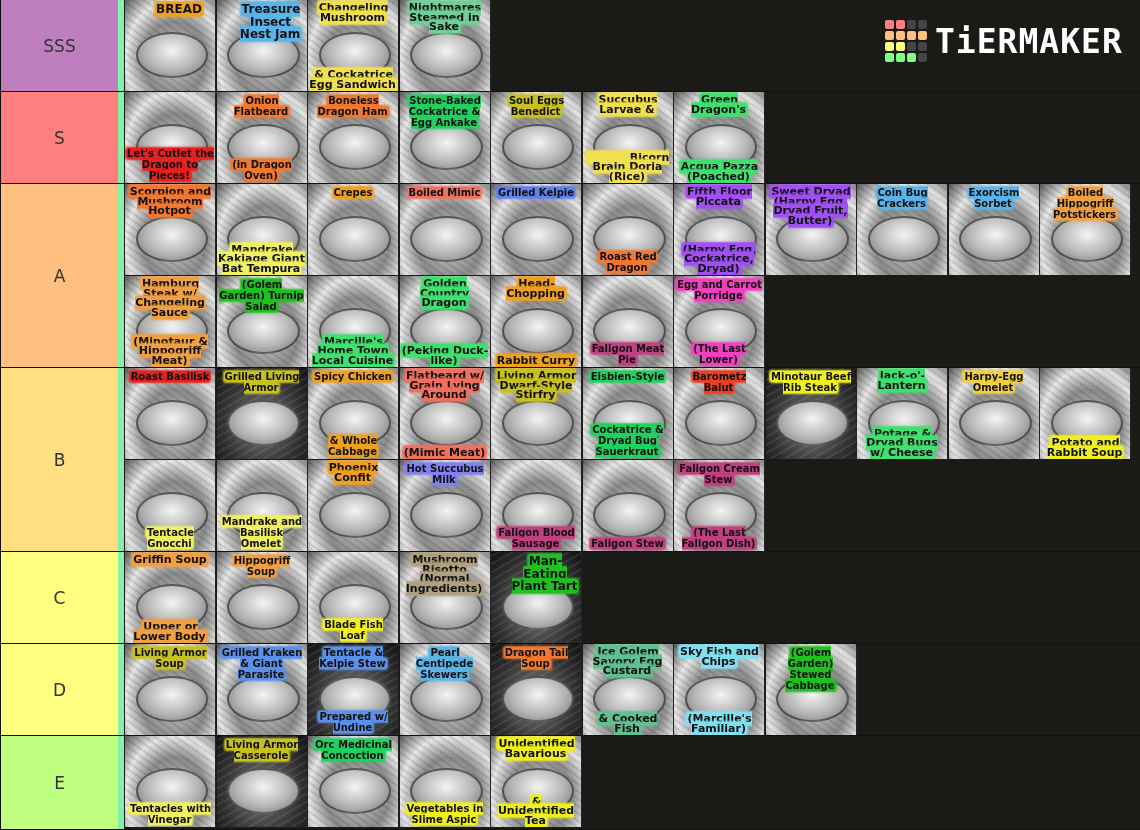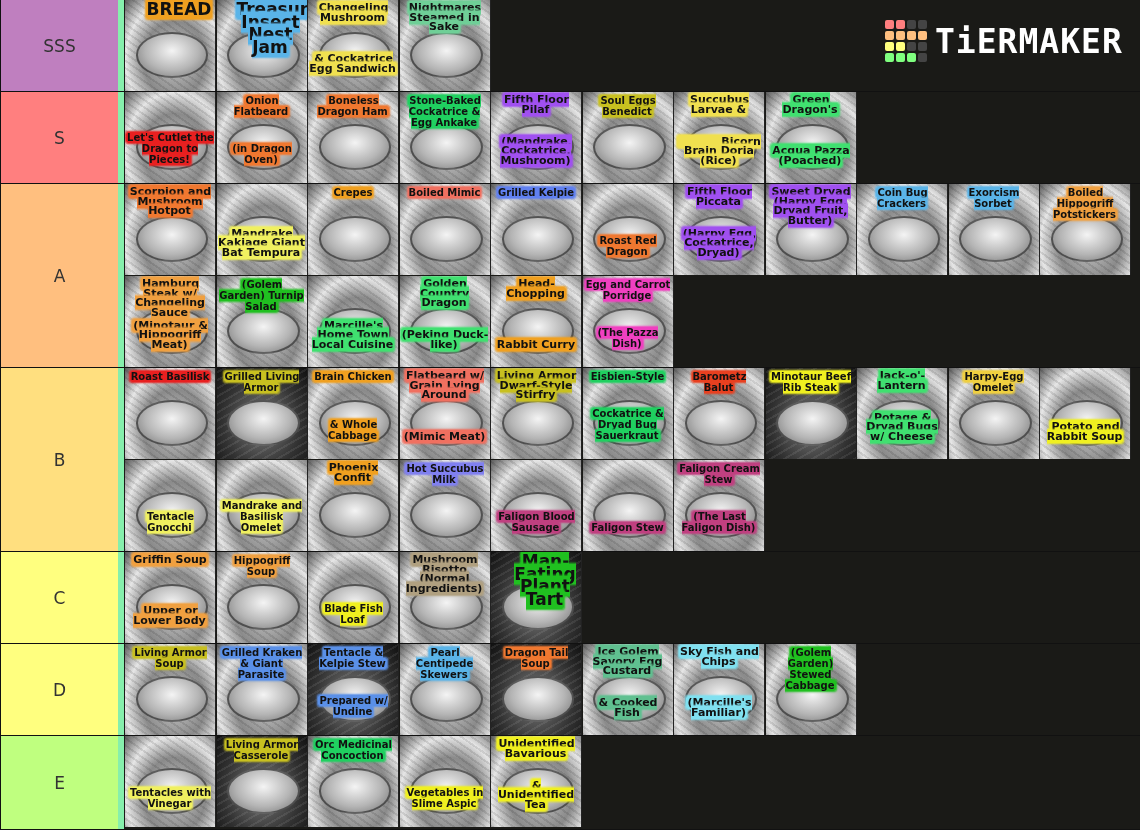--- a/index.html
+++ b/index.html
@@ -29,24 +29,24 @@
   }
   .tile.dark { background:
       repeating-linear-gradient(-30deg, rgba(255,255,255,0.08) 0 2px, transparent 2px 7px),
       radial-gradient(ellipse at 50% 60%, #7a7a7a 0%, #333 60%, #111 100%); }
   .cap {
     position: absolute; left: 0; right: 0; text-align: center;
     font-family: "DejaVu Sans", sans-serif; font-weight: bold;
     font-size: 10px; line-height: 11px; padding: 0 1px; z-index: 2;
   }
   .cap.top { top: 3px; }
-  .cap.bot { bottom: 18px; }
+  .cap.bot { bottom: 2px; }
   .cap span { padding: 0 1px; border-radius: 2px; }
   .small .cap { font-size: 11px; line-height: 9.5px; }
-  .big .cap { font-size: 17px; line-height: 12.5px; padding-left: 19px; }
+  .big .cap { font-size: 12px; line-height: 12.5px; padding-left: 19px; }
 
   .logo { position: absolute; left: 885px; top: 20px; display: flex; align-items: center; }
   .logo-grid { display: grid; grid-template-columns: repeat(4, 9px); grid-gap: 2px; margin-right: 8px; }
   .logo-grid i { width: 9px; height: 9px; border-radius: 2px; display: block; }
   .logo-text { font-family: "DejaVu Sans Mono", monospace; font-weight: bold; font-size: 33px; color: #fff; letter-spacing: 1px; }
 </style>
 </head>
 <body>
 
 <div class="tier-list" id="tier-list">
@@ -77,24 +77,20 @@
         <div class="tile">
           <div class="cap top"><span style="background: rgb(240, 120, 48); color: rgb(17, 17, 17); box-shadow: rgb(240, 120, 48) 0px 0px 2px 1px;">Onion Flatbeard</span></div>
           <div class="cap bot"><span style="background: rgb(240, 120, 48); color: rgb(17, 17, 17); box-shadow: rgb(240, 120, 48) 0px 0px 2px 1px;">(in Dragon Oven)</span></div>
         </div>
         <div class="tile">
           <div class="cap top"><span style="background: rgb(240, 120, 48); color: rgb(17, 17, 17); box-shadow: rgb(240, 120, 48) 0px 0px 2px 1px;">Boneless Dragon Ham</span></div>
         </div>
         <div class="tile">
           <div class="cap top"><span style="background: rgb(32, 208, 96); color: rgb(17, 17, 17); box-shadow: rgb(32, 208, 96) 0px 0px 2px 1px;">Stone-Baked Cockatrice &amp; Egg Ankake</span></div>
         </div>
-        <div class="tile small">
-          <div class="cap top"><span style="background: rgb(160, 80, 240); color: rgb(17, 17, 17); box-shadow: rgb(160, 80, 240) 0px 0px 2px 1px;">Fifth Floor Pilaf</span></div>
-          <div class="cap bot"><span style="background: rgb(160, 80, 240); color: rgb(17, 17, 17); box-shadow: rgb(160, 80, 240) 0px 0px 2px 1px;">(Mandrake, Cockatrice, Mushroom)</span></div>
-        </div>
         <div class="tile">
           <div class="cap top"><span style="background: rgb(200, 192, 32); color: rgb(17, 17, 17); box-shadow: rgb(200, 192, 32) 0px 0px 2px 1px;">Soul Eggs Benedict</span></div>
         </div>
         <div class="tile small">
           <div class="cap top"><span style="background: rgb(240, 224, 80); color: rgb(17, 17, 17); box-shadow: rgb(240, 224, 80) 0px 0px 2px 1px;">Succubus Larvae &amp;</span></div>
           <div class="cap bot"><span style="background: rgb(240, 224, 80); color: rgb(17, 17, 17); box-shadow: rgb(240, 224, 80) 0px 0px 2px 1px; padding-left: 44px;">Bicorn Brain Doria (Rice)</span></div>
         </div>
         <div class="tile small">
           <div class="cap top"><span style="background: rgb(64, 224, 112); color: rgb(17, 17, 17); box-shadow: rgb(64, 224, 112) 0px 0px 2px 1px;">Green Dragon's</span></div>
           <div class="cap bot"><span style="background: rgb(64, 224, 112); color: rgb(17, 17, 17); box-shadow: rgb(64, 224, 112) 0px 0px 2px 1px;">Acqua Pazza (Poached)</span></div>
@@ -150,36 +146,39 @@
         </div>
         <div class="tile small">
           <div class="cap top"><span style="background: rgb(64, 224, 112); color: rgb(17, 17, 17); box-shadow: rgb(64, 224, 112) 0px 0px 2px 1px;">Golden Country Dragon</span></div>
           <div class="cap bot"><span style="background: rgb(64, 224, 112); color: rgb(17, 17, 17); box-shadow: rgb(64, 224, 112) 0px 0px 2px 1px;">(Peking Duck-like)</span></div>
         </div>
         <div class="tile small">
           <div class="cap top"><span style="background: rgb(240, 160, 32); color: rgb(17, 17, 17); box-shadow: rgb(240, 160, 32) 0px 0px 2px 1px;">Head-Chopping</span></div>
           <div class="cap bot"><span style="background: rgb(240, 160, 32); color: rgb(17, 17, 17); box-shadow: rgb(240, 160, 32) 0px 0px 2px 1px;">Rabbit Curry</span></div>
         </div>
         <div class="tile">
+          <div class="cap bot"><span style="background: rgb(192, 64, 128); color: rgb(17, 17, 17); box-shadow: rgb(192, 64, 128) 0px 0px 2px 1px;">Faligon Meat Pie</span></div>
+        </div>
+        <div class="tile">
           <div class="cap top"><span style="background: rgb(240, 64, 192); color: rgb(17, 17, 17); box-shadow: rgb(240, 64, 192) 0px 0px 2px 1px;">Egg and Carrot Porridge</span></div>
-          <div class="cap bot"><span style="background: rgb(240, 64, 192); color: rgb(17, 17, 17); box-shadow: rgb(240, 64, 192) 0px 0px 2px 1px;">(The Pazza Dish)</span></div>
+          <div class="cap bot"><span style="background: rgb(240, 64, 192); color: rgb(17, 17, 17); box-shadow: rgb(240, 64, 192) 0px 0px 2px 1px;">(The Last Lower)</span></div>
         </div>
       </div>
     </div>
     <div class="tier-row" style="height: 184px;">
       <div class="tier-label" style="background: rgb(255, 223, 127);">B</div>
       <div class="tier-items">
         <div class="tile">
           <div class="cap top"><span style="background: rgb(232, 32, 32); color: rgb(17, 17, 17); box-shadow: rgb(232, 32, 32) 0px 0px 2px 1px;">Roast Basilisk</span></div>
         </div>
         <div class="tile dark">
           <div class="cap top"><span style="background: rgb(200, 192, 32); color: rgb(17, 17, 17); box-shadow: rgb(200, 192, 32) 0px 0px 2px 1px;">Grilled Living Armor</span></div>
         </div>
         <div class="tile">
-          <div class="cap top"><span style="background: rgb(240, 160, 32); color: rgb(17, 17, 17); box-shadow: rgb(240, 160, 32) 0px 0px 2px 1px;">Brain Chicken</span></div>
+          <div class="cap top"><span style="background: rgb(240, 160, 32); color: rgb(17, 17, 17); box-shadow: rgb(240, 160, 32) 0px 0px 2px 1px;">Spicy Chicken</span></div>
           <div class="cap bot"><span style="background: rgb(240, 160, 32); color: rgb(17, 17, 17); box-shadow: rgb(240, 160, 32) 0px 0px 2px 1px;">&amp; Whole Cabbage</span></div>
         </div>
         <div class="tile small">
           <div class="cap top"><span style="background: rgb(240, 112, 96); color: rgb(17, 17, 17); box-shadow: rgb(240, 112, 96) 0px 0px 2px 1px;">Flatbeard w/ Grain Lying Around</span></div>
           <div class="cap bot"><span style="background: rgb(240, 112, 96); color: rgb(17, 17, 17); box-shadow: rgb(240, 112, 96) 0px 0px 2px 1px;">(Mimic Meat)</span></div>
         </div>
         <div class="tile small">
           <div class="cap top"><span style="background: rgb(200, 192, 32); color: rgb(17, 17, 17); box-shadow: rgb(200, 192, 32) 0px 0px 2px 1px;">Living Armor Dwarf-Style Stirfry</span></div>
         </div>
         <div class="tile">

